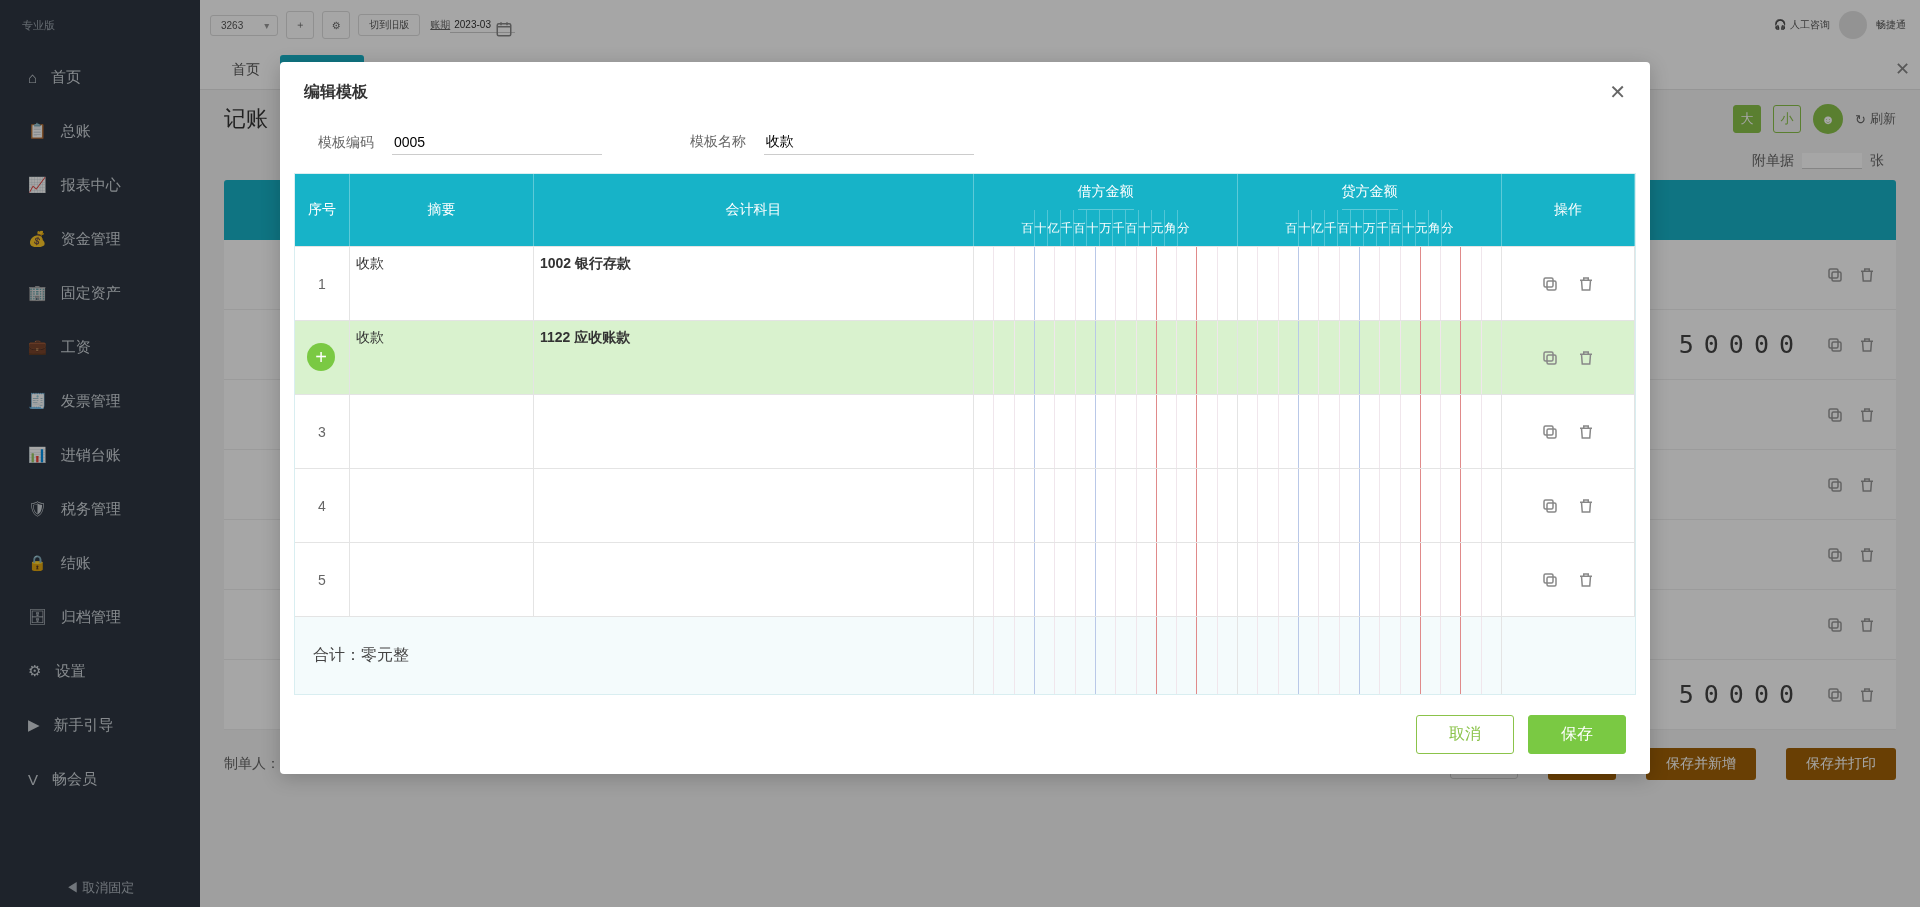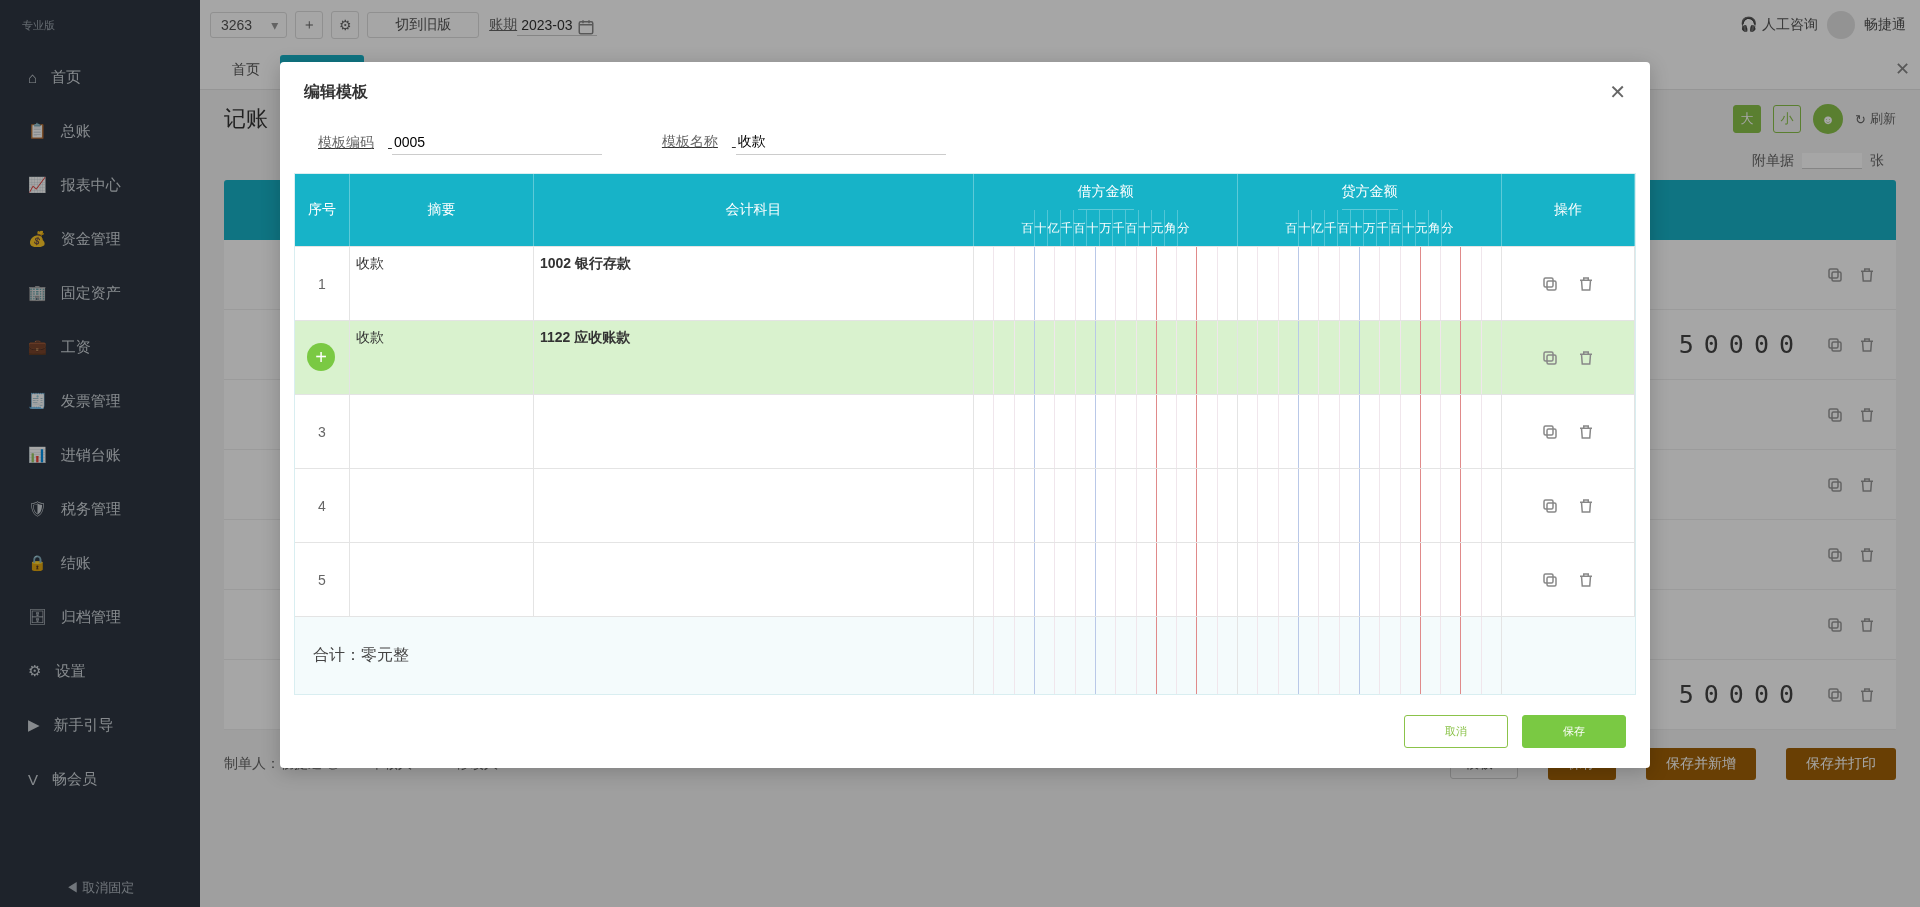--- a/index.html
+++ b/index.html
@@ -1,24 +1,24 @@
 <!DOCTYPE html>
 <html><head>
   <meta charset="utf-8">
   <style>
     * { margin:0; padding:0; box-sizing:border-box; font-family:"Microsoft YaHei","PingFang SC",sans-serif; }
     body { width:1920px; height:907px; overflow:hidden; background:#f5f5f5; position:relative; }
     
     .dim { position:absolute; inset:0; background:rgba(0,0,0,.35); z-index:50; }
     
-    .topbar { height:50px; background:#fff; display:flex; align-items:center; padding:0 14px 0 210px; color:#555; font-size:14px; position:relative; }
+    .topbar { height:50px; background:#fff; display:flex; align-items:center; padding:0 14px 0 210px; color:#555; font-size:10px; position:relative; }
     .topbar .sel { border:1px solid #ddd; padding:4px 34px 4px 10px; border-radius:3px; position:relative; margin-right:8px; }
     .topbar .sel::after{content:"▾"; position:absolute; right:8px; color:#999;}
     .topbar .icnbtn { width:28px; height:28px; border:1px solid #ddd; border-radius:3px; display:flex; align-items:center; justify-content:center; margin-right:8px; color:#666; }
-    .topbar .pill{ border:1px solid #ddd; padding:3px 27px; border-radius:3px; margin-right:10px;}
+    .topbar .pill{ border:1px solid #ddd; padding:3px 10px; border-radius:3px; margin-right:10px;}
     .topbar .period-lbl{ margin-right:0; color:#666;text-decoration:underline;}
     .topbar .period-val{ border-bottom:1px solid #ccc; padding:2px 24px 2px 4px; position:relative; color:#333;}
     .topbar .period-val svg{position:absolute;right:2px;top:3px;}
     .topbar .spacer{flex:1;}
     .topbar .right{display:flex;align-items:center;gap:9px;color:#555;}
     .topbar .right .avatar{width:28px;height:28px;border-radius:50%;background:#e2e2e2;}
     
     .sidenav{ position:absolute; left:0; top:0; bottom:0; width:200px; background:#2f3742; color:#cfd5db; z-index:20; }
     .sidenav .logo{height:50px;display:flex;align-items:center;padding-left:18px;font-size:15px;font-weight:bold;color:#fff;}
     .sidenav .logo .sub{font-size:11px;color:#9aa3ad;font-weight:normal;margin-left:4px;}
@@ -45,21 +45,21 @@
     .bg-rows .r .amt{font-family:monospace;letter-spacing:10px;font-size:25px;color:#444;margin-right:8px;}
     .bg-foot{margin:18px 24px 0 224px;display:flex;align-items:center;gap:30px;color:#666;font-size:14px;}
     .bg-foot .sp{flex:1;}
     .bg-foot .dd{border:1px solid #ccc;padding:5px 24px 5px 14px;border-radius:3px;position:relative;color:#555;}
     .bg-foot .dd::after{content:"▾";position:absolute;right:6px;color:#999;}
     .bg-foot .btn{background:#a16207;color:#fff;padding:7px 20px;border-radius:3px;}
     
     .modal{ position:absolute; z-index:100; left:280px; top:62px; right:22px; width:1370px; background:#fff; border-radius:4px; box-shadow:0 4px 20px rgba(0,0,0,.2); }
     .modal .mtit{padding:18px 24px;font-size:16px;font-weight:bold;color:#333;display:flex;align-items:center;}
     .modal .mtit .x{margin-left:auto;font-size:20px;color:#666;cursor:pointer;font-weight:normal;}
-    .modal .mhead{padding:8px 38px 18px;display:flex;gap:60px;align-items:flex-start;font-size:14px;color:#333;text-decoration:underline;}
+    .modal .mhead{padding:8px 38px 18px;display:flex;gap:88px;align-items:flex-start;font-size:14px;color:#333;}
     .modal .mhead label{color:#666;margin-right:14px;}
     .modal .mhead input{border:none;border-bottom:1px solid #ccc;padding:4px 2px;width:210px;font-size:14px;outline:none;}
     
     .tbl{margin:0 14px;border:1px solid #d9eef1;}
     .tbl .thead{display:flex;background:#17b3c8;color:#fff;font-size:14px;}
     .tbl .th{display:flex;align-items:center;justify-content:center;border-right:1px solid rgba(255,255,255,.3);}
     .th-idx{width:55px;height:72px;}
     .th-sum{width:184px;height:72px;}
     .th-acc{width:440px;height:72px;}
     .th-group{width:264px;display:flex;flex-direction:column;}
@@ -83,21 +83,21 @@
     .digit-grid span:nth-child(9){border-right-color:#e08a8a;}
     .digit-grid span:nth-child(11){border-right-color:#e08a8a;}
     .digit-grid span:last-child{border-right:none;}
     .c-op{flex:1;align-items:center !important;justify-content:center;gap:18px;color:#888;}
     .c-op svg{width:18px;height:18px;}
     .tbl .totalrow{display:flex;border-top:1px solid #e4e4e4;height:78px;background:#f4fbfc;align-items:center;}
     .totalrow .lbl{width:679px;padding-left:18px;font-size:16px;color:#444;border-right:1px solid #e4e4e4;height:100%;display:flex;align-items:center;}
     .totalrow .c-amt{height:100%;border-right:1px solid #e4e4e4;}
     
     .mfoot{padding:20px 24px;display:flex;justify-content:flex-end;gap:14px;}
-    .mfoot .btn{padding:8px 40px;border-radius:3px;font-size:11px;cursor:pointer;}
+    .mfoot .btn{padding:8px 32px;border-radius:3px;font-size:16px;cursor:pointer;}
     .mfoot .btn.cancel{border:1px solid #8bc34a;color:#8bc34a;background:#fff;}
     .mfoot .btn.save{background:#7ac943;color:#fff;border:1px solid #7ac943;}
     
     .ico{width:18px;height:18px;display:inline-block;}
     .attach-row{margin-left:200px;padding:4px 36px 10px;display:flex;justify-content:flex-end;align-items:center;gap:8px;color:#666;font-size:14px;}
     .attach-row input{width:60px;border:none;border-bottom:1px solid #ccc;text-align:center;}
   </style>
 </head>
 <body>
 

